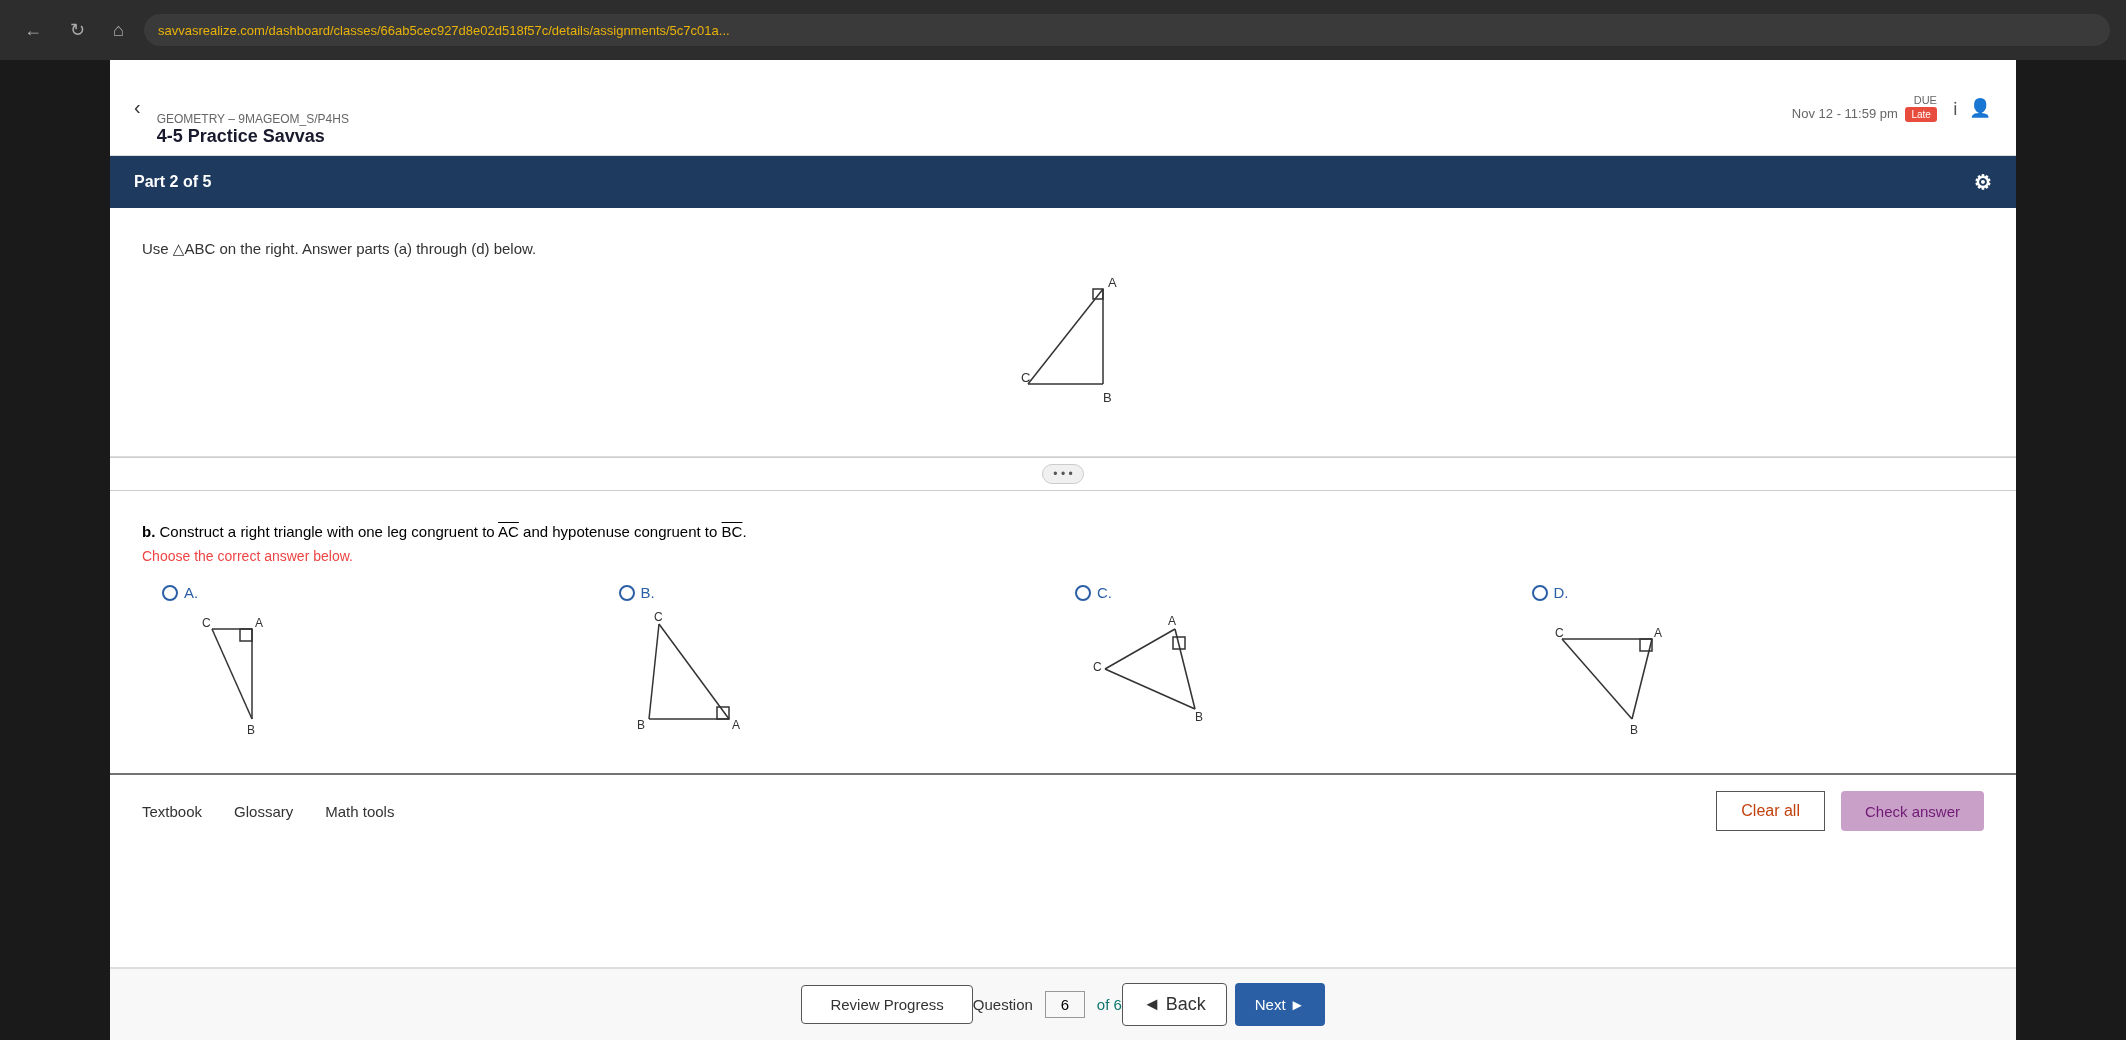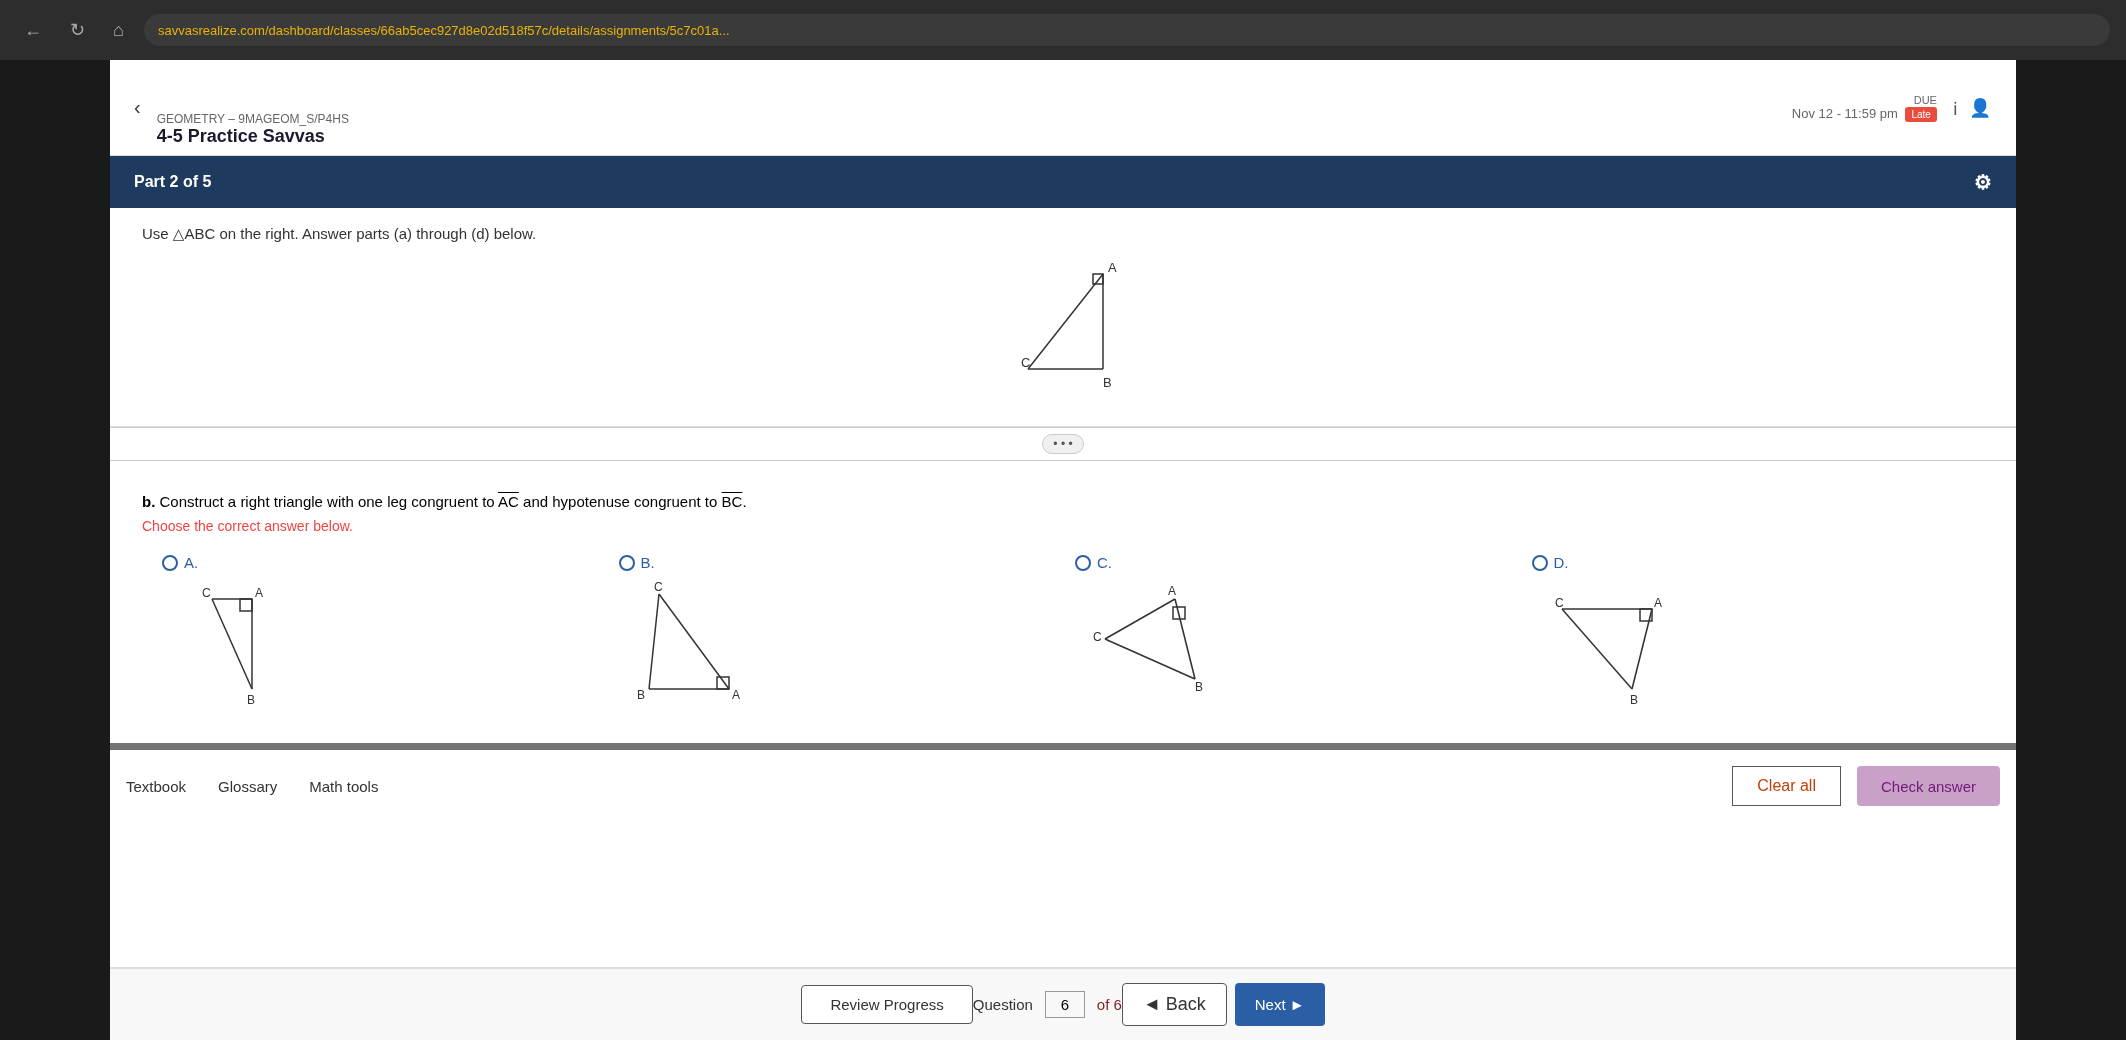--- a/index.html
+++ b/index.html
@@ -111,21 +111,21 @@
       font-weight: bold;
       display: flex;
       justify-content: space-between;
       align-items: center;
     }
     .settings-icon {
       font-size: 20px;
       cursor: pointer;
     }
     .question-section {
-      padding: 17px 32px;
+      padding: 32px 32px;
       border-bottom: 1px solid #ddd;
     }
     .question-text {
       font-size: 15px;
       color: #333;
       margin-bottom: 16px;
     }
     .triangle-diagram {
       display: flex;
       justify-content: center;
@@ -189,22 +189,22 @@
       display: inline-block;
       cursor: pointer;
     }
     .triangle-svg {
       width: 160px;
       height: 140px;
     }
     .bottom-toolbar {
       display: flex;
       align-items: center;
-      padding: 16px 16px;
-      border-top: 7px solid #737373;
+      padding: 16px 32px;
+      border-top: 2px solid #737373;
       gap: 32px;
     }
     .toolbar-link {
       font-size: 15px;
       color: #333;
       cursor: pointer;
       font-weight: 500;
     }
     .toolbar-right {
       margin-left: auto;
@@ -256,21 +256,21 @@
       color: #333;
     }
     .question-number {
       border: 1px solid #999;
       padding: 4px 12px;
       font-size: 15px;
       min-width: 40px;
       text-align: center;
     }
     .of-text {
-      color: #7f1d1d;
+      color: #0f766e;
     }
     .nav-buttons {
       display: flex;
       gap: 8px;
     }
     .back-nav-btn {
       background: white;
       border: 1px solid #555;
       border-radius: 4px;
       padding: 10px 20px;

